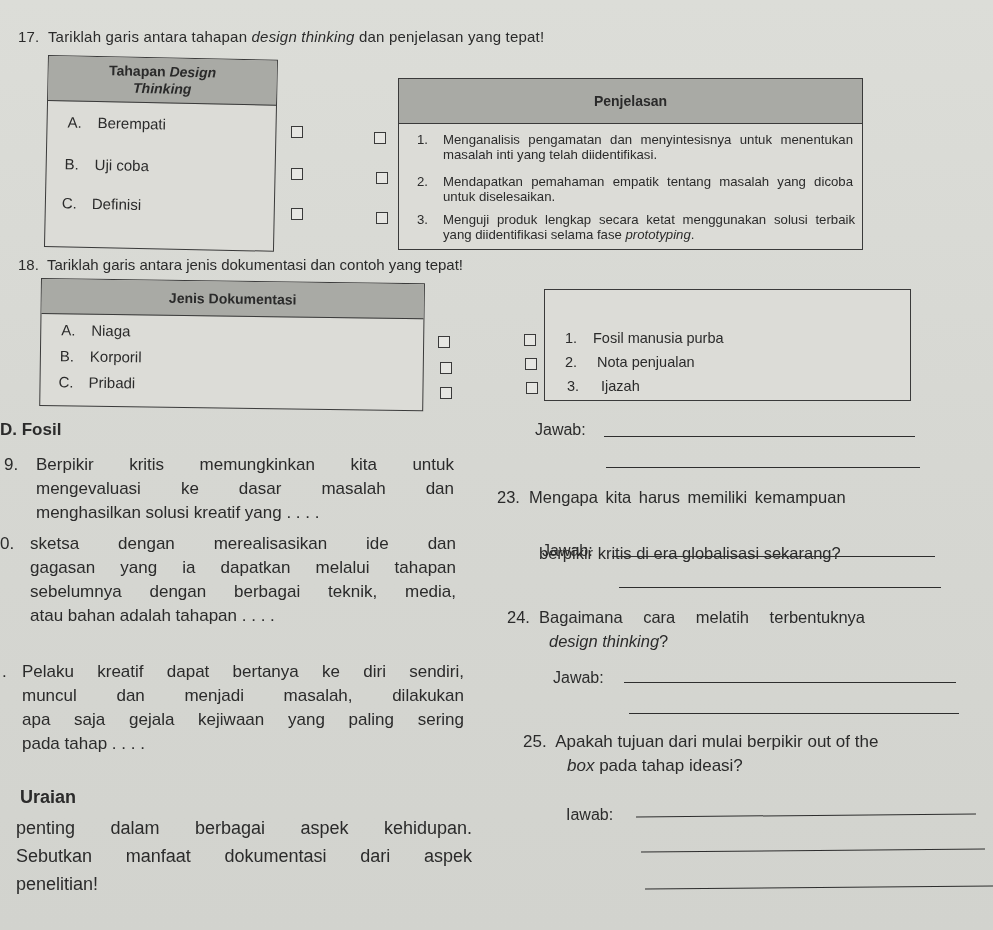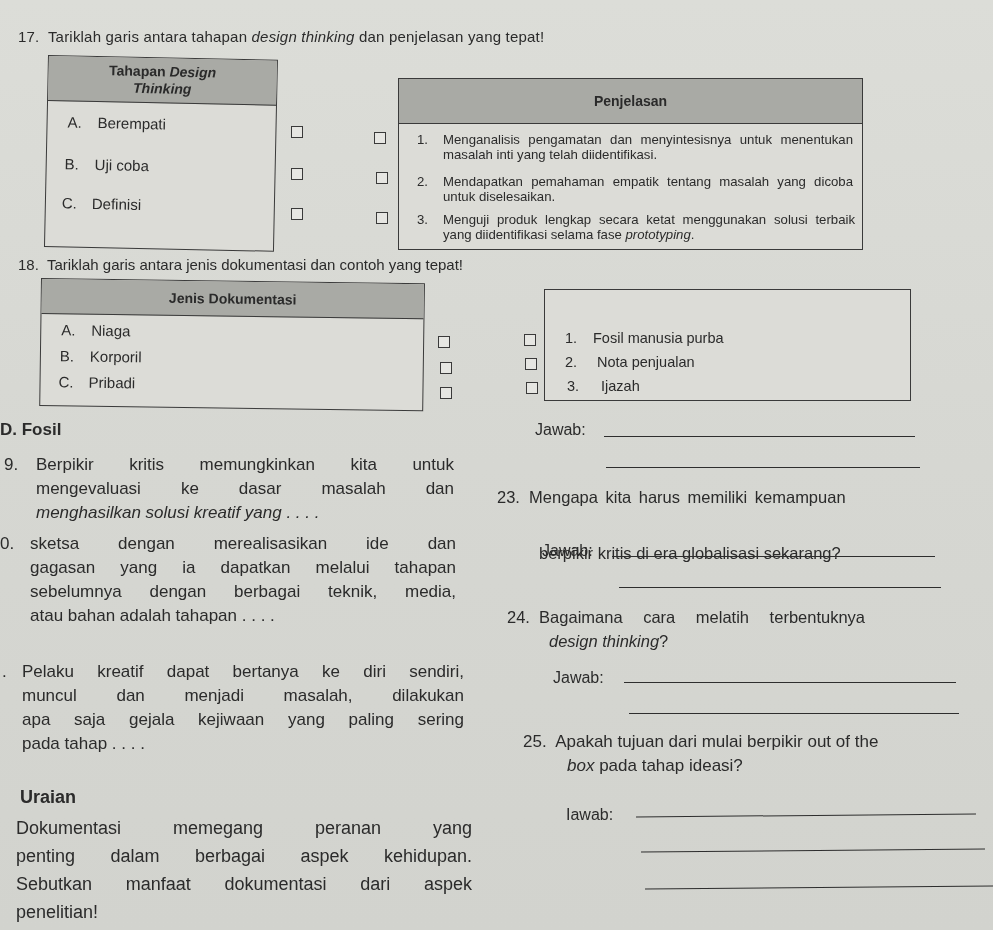--- a/index.html
+++ b/index.html
@@ -99,21 +99,21 @@
   <div class="row" style="left:22px; top:88px; font-size:14.5px;"><span class="letter" style="width:34px;">3.</span><span>Ijazah</span></div>
 </div>
 
 <div class="abs sec" style="left:0px; top:420px; font-size:17px;">D.  Fosil</div>
 
 <div class="abs" style="left:4px; top:453px; width:452px;">
   <div class="abs qr" style="left:0; top:0; font-size:17px;">9.</div>
   <div class="abs para" style="left:32px; top:0; width:418px;">
     <div>Berpikir kritis memungkinkan kita untuk</div>
     <div>mengevaluasi ke dasar masalah dan</div>
-    <div class="last" style="text-align-last:left;font-style:italic;">menghasilkan solusi kreatif yang . . . .</div>
+    <div class="last" style="text-align-last:left;">menghasilkan solusi kreatif yang . . . .</div>
   </div>
 </div>
 
 <div class="abs" style="left:0px; top:532px; width:460px;">
   <div class="abs" style="left:0; top:0; font-size:17px; line-height:24px;">0.</div>
   <div class="abs para" style="left:30px; top:0; width:426px;">
     <div>sketsa dengan merealisasikan ide dan</div>
     <div>gagasan yang ia dapatkan melalui tahapan</div>
     <div>sebelumnya dengan berbagai teknik, media,</div>
     <div style="text-align-last:left;">atau bahan adalah tahapan . . . .</div>
@@ -125,21 +125,20 @@
   <div class="abs para" style="left:22px; top:0; width:442px;">
     <div>Pelaku kreatif dapat bertanya ke diri sendiri,</div>
     <div>muncul dan menjadi masalah, dilakukan</div>
     <div>apa saja gejala kejiwaan yang paling sering</div>
     <div style="text-align-last:left;">pada tahap . . . .</div>
   </div>
 </div>
 
 <div class="abs sec" style="left:20px; top:787px; font-size:18px;">Uraian</div>
 <div class="abs para" style="left:16px; top:814px; width:456px; font-size:18px; line-height:28px;">
-  <div>Dokumentasi memegang peranan yang</div>
   <div>penting dalam berbagai aspek kehidupan.</div>
   <div>Sebutkan manfaat dokumentasi dari aspek</div>
   <div style="text-align-last:left;">penelitian!</div>
 </div>
 
 <div class="abs jawab" style="left:535px; top:421px;">Jawab:</div>
 <div class="line" style="left:604px; top:436px; width:311px;"></div>
 <div class="line" style="left:606px; top:467px; width:314px;"></div>
 
 <div class="abs qr" style="left:497px; top:485px; width:450px;">

